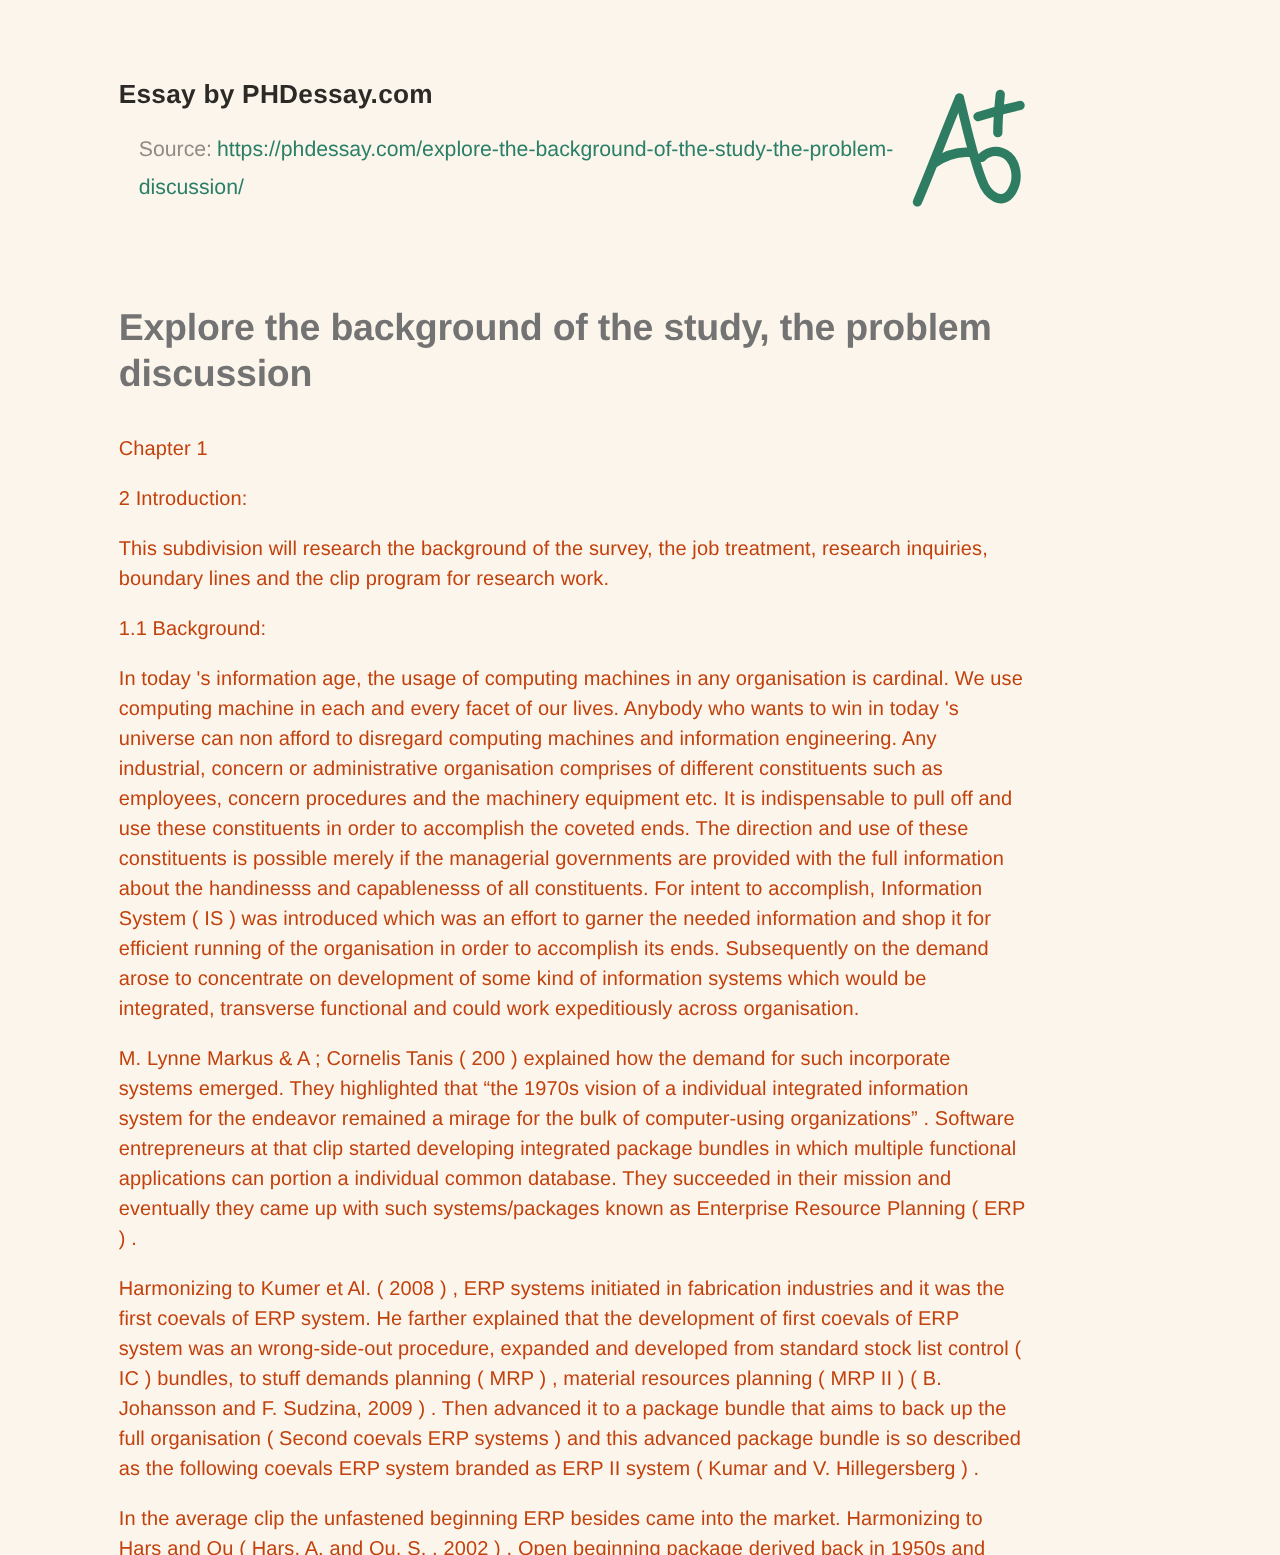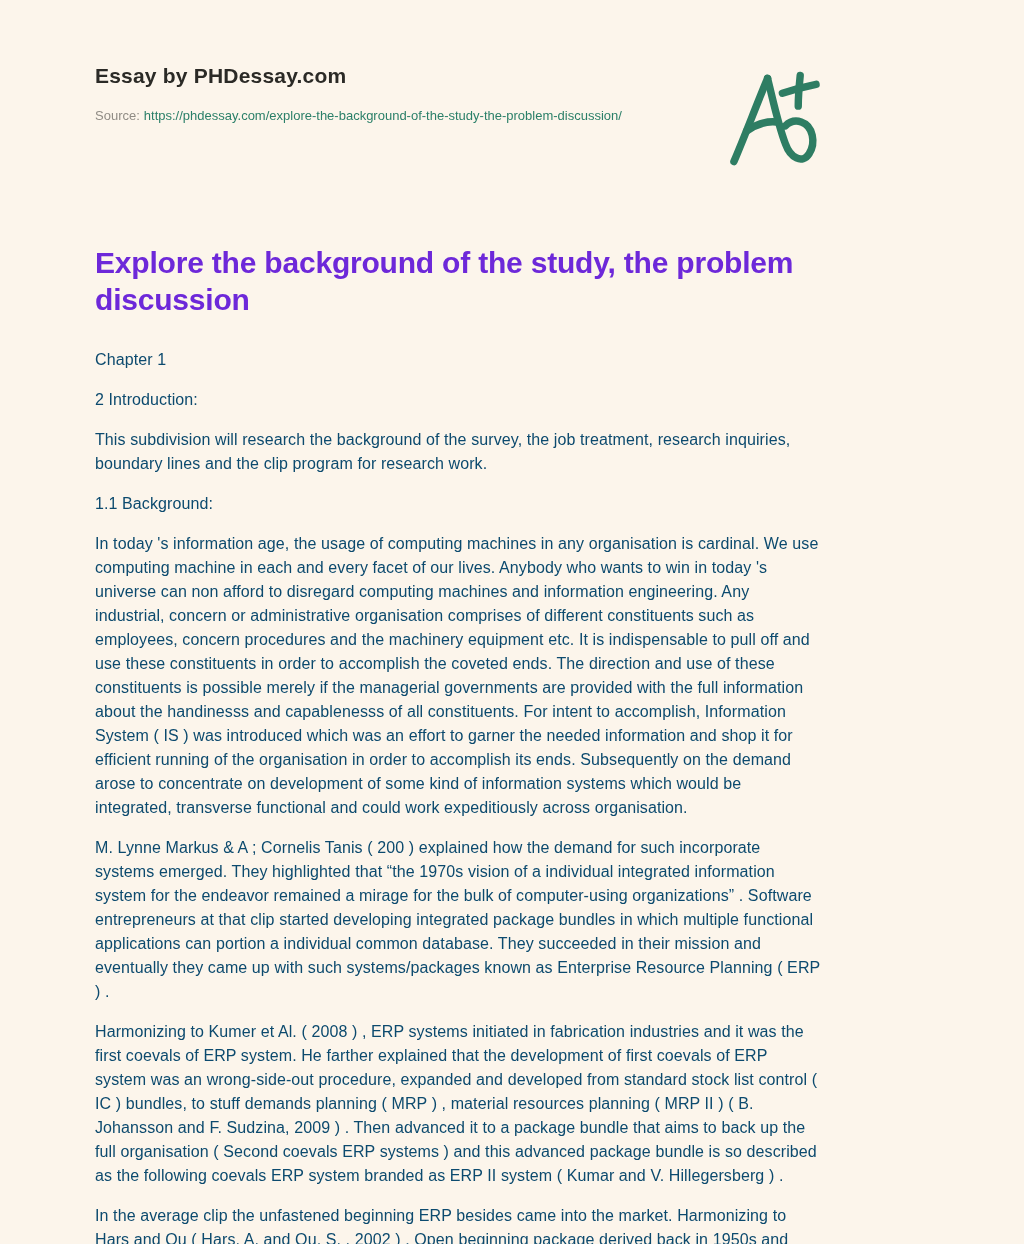--- a/index.html
+++ b/index.html
@@ -24,51 +24,52 @@
   }
   .header-text { max-width: 645px; }
   .essay-by {
     font-size: 21px;
     font-weight: 700;
     color: #2b2a26;
     letter-spacing: 0.2px;
   }
   .source-line {
     margin-top: 17px;
-    font-size: 13px;
+    font-size: 17px;
     line-height: 1.75;
     color: #908c85;
     word-break: break-word;
+    margin-left: 16px;
   }
   .source-line a {
     color: #2a7f68;
     text-decoration: none;
     margin-left: 4px;
   }
   .logo-wrap {
     width: 95px;
     height: 104px;
     margin-top: 4px;
     flex: 0 0 auto;
   }
   .logo-wrap svg { width: 100%; height: 100%; }
   
   .essay-title {
     margin-top: 72px;
     font-size: 30px;
     line-height: 1.24;
     font-weight: 700;
-    color: #6d28d9;
+    color: #737373;
     letter-spacing: -0.2px;
     max-width: 760px;
   }
   .block {
     font-size: 16px;
     line-height: 24px;
-    color: #0c4a6e;
+    color: #c2410c;
     letter-spacing: 0.1px;
   }
   .chapter-label   { margin-top: 30px; }
   .section-heading { margin-top: 16px; }
   .para            { margin-top: 16px; }
 </style>
 </head>
 <body>
 
 <div class="page">

